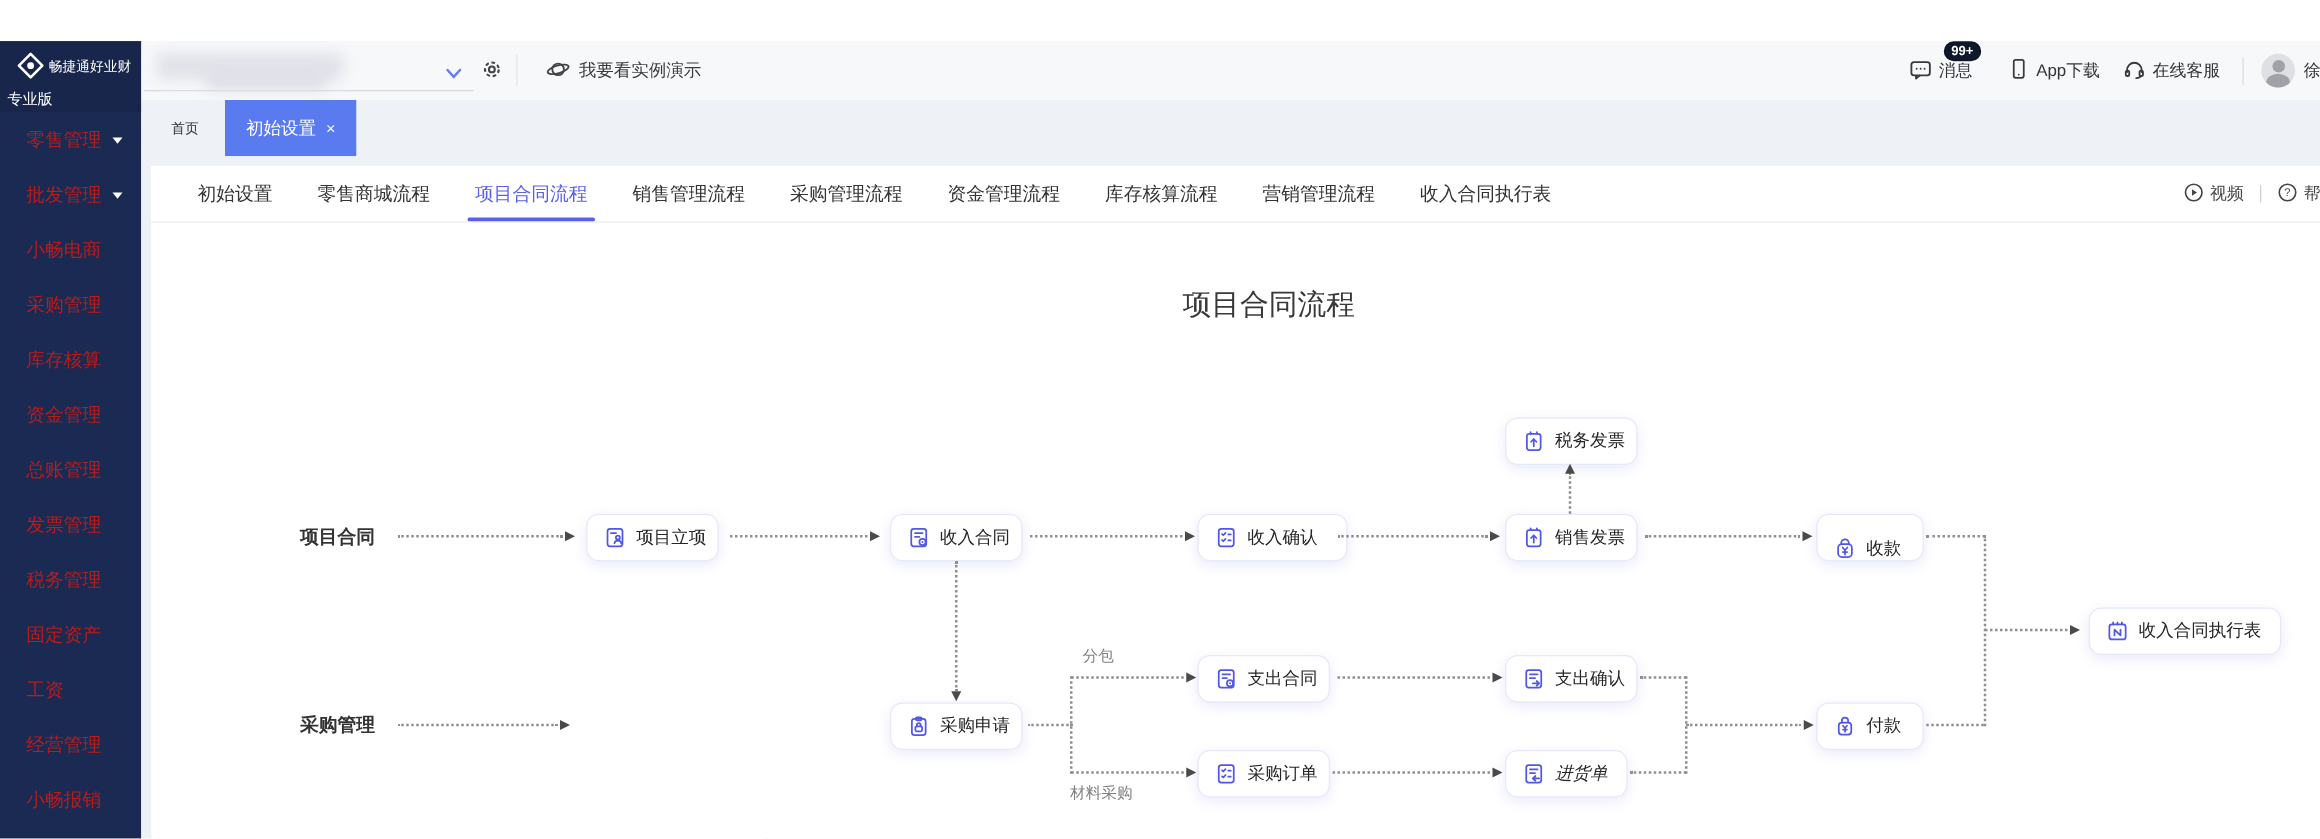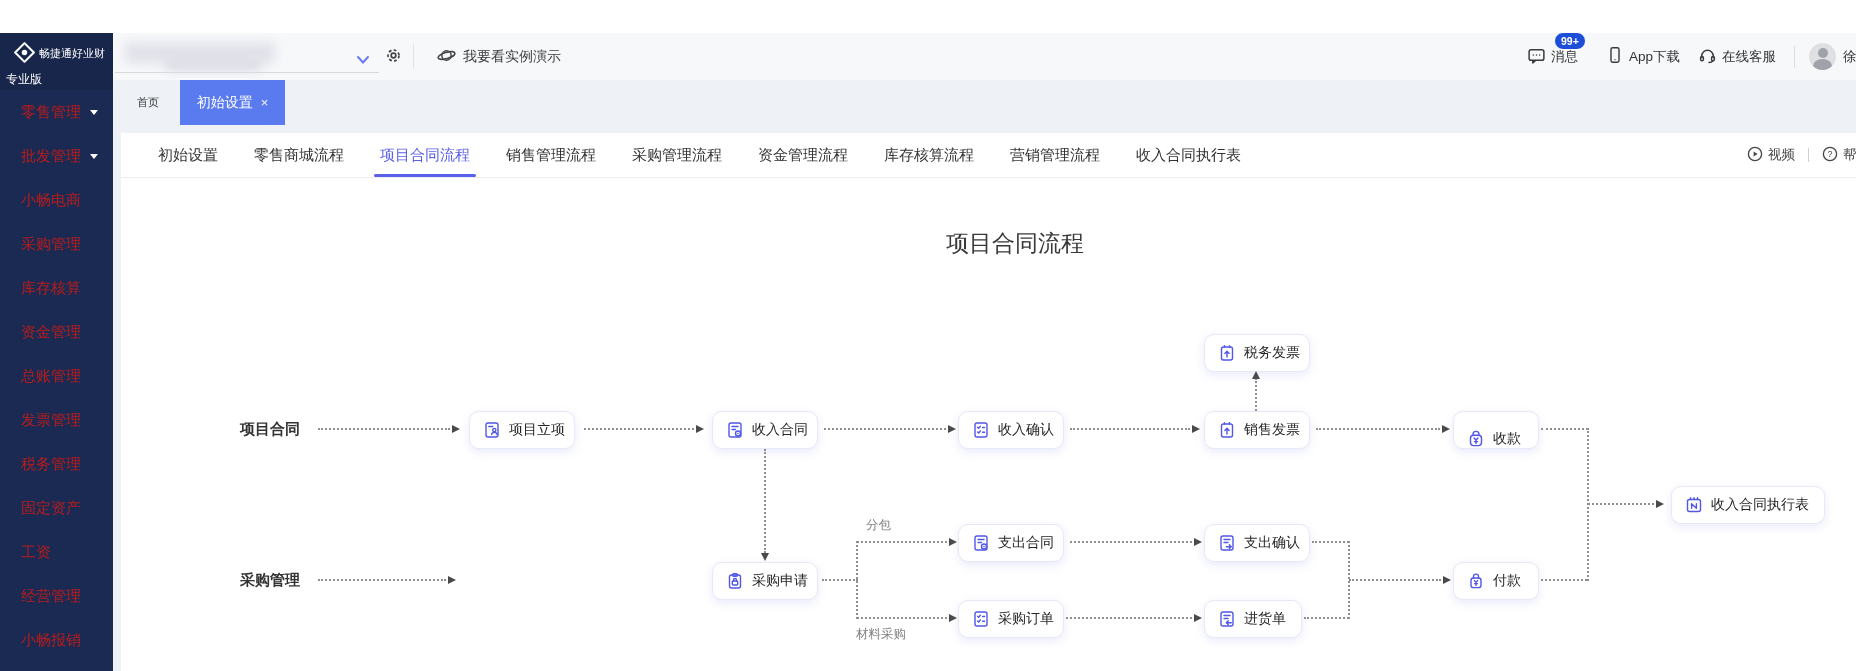--- a/index.html
+++ b/index.html
@@ -20,21 +20,21 @@
   .header{position:absolute;left:113px;top:33px;right:0;height:47px;background:#f7f8fa;}
   .blur1{position:absolute;left:12px;top:9px;width:150px;height:22px;background:#e2e3ea;border-radius:4px;filter:blur(5px);}
   .blur2{position:absolute;left:52px;top:25px;width:96px;height:13px;background:#dcdde6;border-radius:4px;filter:blur(5px);}
   .org-underline{position:absolute;left:2px;top:39px;width:264px;border-bottom:1px solid #d8dade;}
   .hdr-chevron{position:absolute;left:243px;top:18px;}
   .hdr-gear{position:absolute;left:271px;top:13px;}
   .hdr-div1{position:absolute;left:300px;top:11px;width:1px;height:25px;background:#e2e3e8;}
   .demo{position:absolute;left:324px;top:0;height:47px;display:flex;align-items:center;gap:7px;font-size:14px;color:#3c3c3c;cursor:pointer;}
   .hdr-right{position:absolute;right:-14px;top:0;height:47px;display:flex;align-items:center;color:#333;font-size:13.5px;}
   .hgroup{display:flex;align-items:center;gap:5px;cursor:pointer;position:relative;}
-  .badge{position:absolute;left:27px;top:-14px;background:#1d4ed8;color:#fff;font-size:10.5px;font-weight:bold;height:16px;line-height:16px;padding:0 6px;border-radius:9px;border:1.5px solid #fff;white-space:nowrap;}
+  .badge{position:absolute;left:27px;top:-14px;background:#0f172a;color:#fff;font-size:10.5px;font-weight:bold;height:16px;line-height:16px;padding:0 6px;border-radius:9px;border:1.5px solid #fff;white-space:nowrap;}
   .hdr-div2{width:1px;height:22px;background:#dcdce0;margin:0 14px 0 18px;}
   .avatar{width:27px;height:27px;border-radius:50%;background:#e0e0e3;position:relative;overflow:hidden;flex:none;}
   .avatar .av-head{position:absolute;left:8.5px;top:5px;width:10px;height:10px;border-radius:50%;background:#9fa2a8;}
   .avatar .av-body{position:absolute;left:4px;top:16px;width:19px;height:14px;border-radius:50% 50% 0 0;background:#9fa2a8;}
   .uname{margin-left:7px;white-space:nowrap;}
 
   
   .tabrow{position:absolute;left:113px;top:80px;right:0;height:45px;background:#eef1f5;display:flex;align-items:stretch;}
   .tab-home{display:flex;align-items:center;padding:0 7px;margin-left:17px;font-size:11px;color:#333;cursor:pointer;}
   .tab-active{display:flex;align-items:center;gap:8px;justify-content:center;width:105px;margin-left:14px;background:#5a7bf0;color:#fff;font-size:14px;cursor:pointer;}
@@ -272,21 +272,21 @@
     </div>
     <div class="node" style="left:712px;top:411px;width:106px;">
       <svg width="18" height="18" viewBox="0 0 18 18" fill="none" stroke="#5157e6" stroke-width="1.4" stroke-linecap="round" stroke-linejoin="round">
           <rect x="3" y="2" width="12" height="14" rx="2"></rect>
           <path d="M6 5.5 h6 M6 8.5 h3.5"></path>
           <circle cx="12" cy="12.5" r="2.5"></circle>
           <circle cx="12" cy="12.5" r="0.8" fill="#5157e6" stroke="none"></circle>
         </svg>
       <span>收入合同</span>
     </div>
-    <div class="node" style="left:958px;top:411px;width:106px;">
+    <div class="node" style="left:958px;top:411px;width:120px;">
       <svg width="18" height="18" viewBox="0 0 18 18" fill="none" stroke="#5157e6" stroke-width="1.4" stroke-linecap="round" stroke-linejoin="round">
           <rect x="3" y="2" width="12" height="14" rx="2"></rect>
           <path d="M5.6 6.2 l1 1 1.8-1.9 M10.6 6.5 h2 M5.6 11 l1 1 1.8-1.9 M10.6 11.3 h2"></path>
         </svg>
       <span>收入确认</span>
     </div>
     <div class="node" style="left:1204px;top:411px;width:106px;">
       <svg width="18" height="18" viewBox="0 0 18 18" fill="none" stroke="#5157e6" stroke-width="1.4" stroke-linecap="round" stroke-linejoin="round">
           <rect x="3.5" y="3" width="11" height="13" rx="2"></rect>
           <path d="M6.5 3 V1.6 M11.5 3 V1.6 M9 13 V7.4 M6.9 9.4 L9 7.2 L11.1 9.4"></path>
@@ -352,21 +352,21 @@
         </svg>
       <span>付款</span>
     </div>
     <div class="node" style="left:958px;top:600px;width:106px;">
       <svg width="18" height="18" viewBox="0 0 18 18" fill="none" stroke="#5157e6" stroke-width="1.4" stroke-linecap="round" stroke-linejoin="round">
           <rect x="3" y="2" width="12" height="14" rx="2"></rect>
           <path d="M5.6 6.2 l1 1 1.8-1.9 M10.6 6.5 h2 M5.6 11 l1 1 1.8-1.9 M10.6 11.3 h2"></path>
         </svg>
       <span>采购订单</span>
     </div>
-    <div class="node" style="left:1204px;top:600px;width:98px;">
+    <div class="node" style="left:1204px;top:600px;width:98px;font-style:italic;">
       <svg width="18" height="18" viewBox="0 0 18 18" fill="none" stroke="#5157e6" stroke-width="1.4" stroke-linecap="round" stroke-linejoin="round">
           <rect x="3" y="2" width="12" height="14" rx="2"></rect>
           <path d="M6 5.5 h6 M6 8.5 h4"></path>
           <path d="M13.3 12.7 h-5 M10.3 10.8 l-2 1.9 2 1.9"></path>
         </svg>
       <span>进货单</span>
     </div>
 
     <div class="branch-label" style="left:866px;top:517px;">分包</div>
     <div class="branch-label" style="left:856px;top:626px;">材料采购</div>

